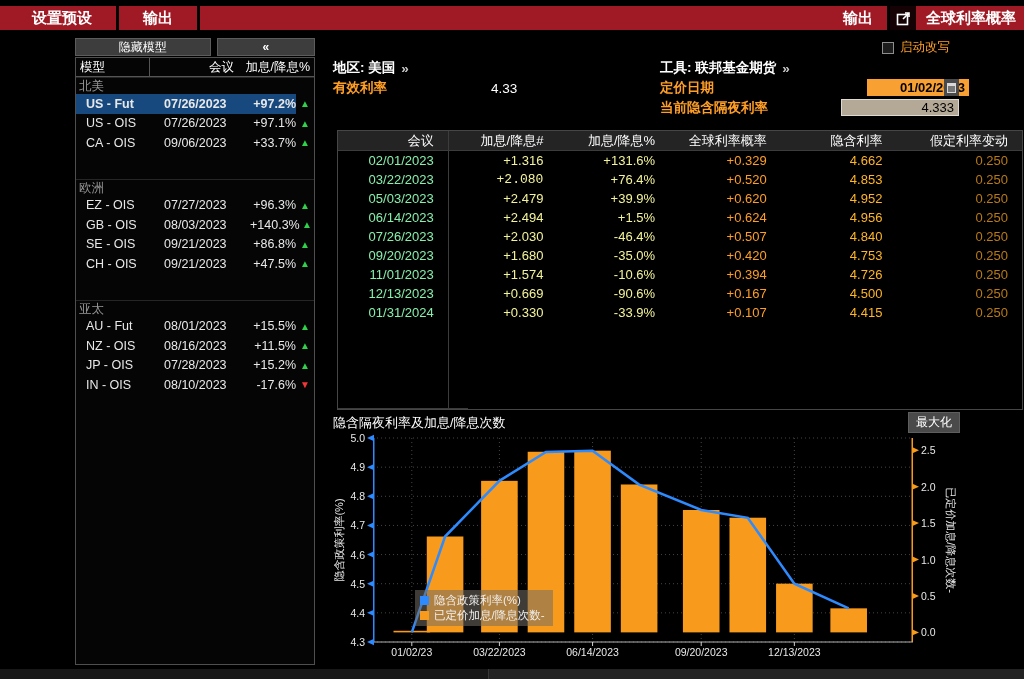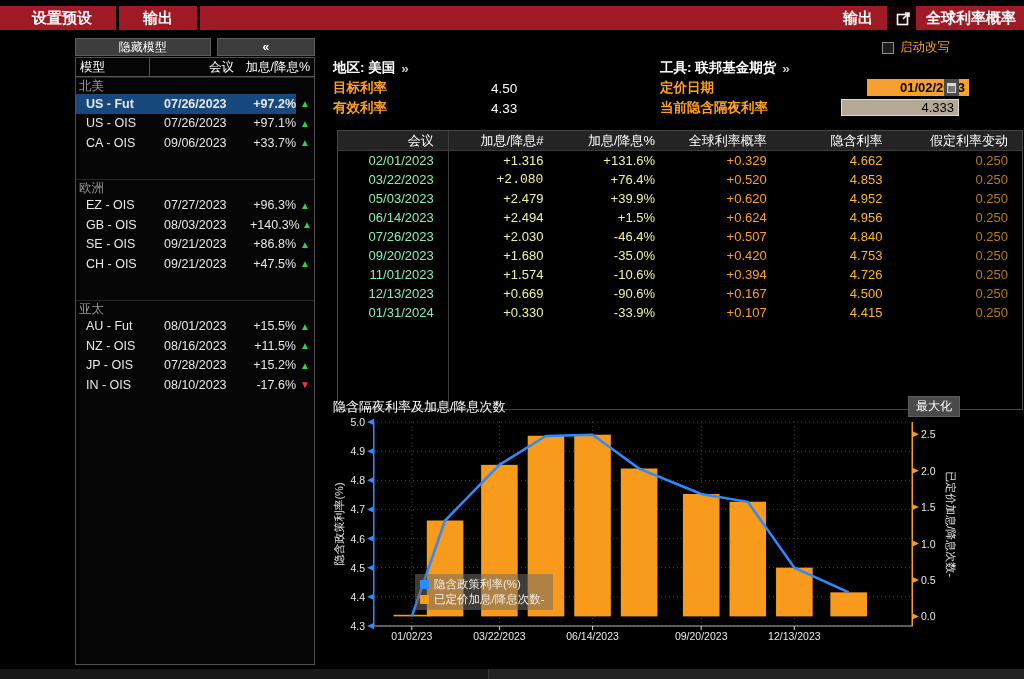--- a/index.html
+++ b/index.html
@@ -69,21 +69,21 @@
   .mtable{position:absolute;left:337px;top:130px;width:686px;height:280px;border:1px solid #464646;font-size:13px;}
   .mt-header{display:flex;height:20px;background:#242424;color:#fff;border-bottom:1px solid #3c3c3c;align-items:center;}
   .mt-row{display:flex;height:19px;align-items:center;cursor:pointer;}
   .mt-cell{text-align:right;padding-right:14px;white-space:nowrap;}
   .mt-col-divider{position:absolute;left:110px;top:0;bottom:0;width:1px;background:#3c3c3c;}
   .mt-bottom-line{position:absolute;left:0;bottom:0;width:130px;height:1px;background:#3c3c3c;}
   .c-meeting{color:#86efac;} .c-num{color:#f3f39a;} .c-pct{color:#f3f39a;}
   .c-chg{color:#ff9e24;} .c-imp{color:#ffb524;} .c-asm{color:#b97a14;}
 
   
-  .chart-section{position:absolute;left:333px;top:396px;width:691px;height:253px;}
+  .chart-section{position:absolute;left:333px;top:412px;width:691px;height:253px;}
   .chart-title{position:absolute;left:0;top:2px;color:#fff;font-size:13px;}
   .maximize-btn{position:absolute;right:64px;top:0;background:#4a4a4a;border:1px solid #5e5e5e;color:#fff;font-size:12px;padding:1px 7px;cursor:pointer;}
   .plot{position:absolute;left:40px;top:26px;width:540px;height:204px;}
   .plot svg{overflow:visible;display:block;}
   .ytick-l{position:absolute;width:26px;text-align:right;font-size:10.5px;color:#e8e8e8;}
   .ytick-r{position:absolute;left:588px;width:26px;text-align:left;font-size:10.5px;color:#e8e8e8;}
   .xtick{position:absolute;width:80px;text-align:center;font-size:10.5px;color:#e8e8e8;top:234px;}
   .ax-title-l{position:absolute;left:6px;top:128px;transform:translate(-50%,-50%) rotate(-90deg);font-size:11px;color:#e8e8e8;white-space:nowrap;}
   .ax-title-r{position:absolute;left:617px;top:128px;transform:translate(-50%,-50%) rotate(90deg);font-size:11px;color:#e8e8e8;white-space:nowrap;}
   .legend{position:absolute;left:82px;top:178px;width:138px;background:rgba(115,110,100,0.55);padding:3px 5px;font-size:11.5px;color:#f0f0f0;line-height:15px;}
@@ -224,24 +224,20 @@
           <span class="sb-tri tri-down">▼</span>
         </div>
       </div>
   </div>
 
   <div class="info-left">
     <div class="info-line">
       <span class="white-label">地区:</span>&nbsp;
       <span class="white-label">美国</span>
       <span class="arrow">»</span>
-    </div>
-    <div class="info-line">
-      <span class="amber-label">目标利率</span>
-      <span class="info-val">4.50</span>
     </div>
     <div class="info-line">
       <span class="amber-label">有效利率</span>
       <span class="info-val">4.33</span>
     </div>
   </div>
 
   <div class="info-right">
     <div class="info-line">
       <span class="white-label">工具:</span>&nbsp;

